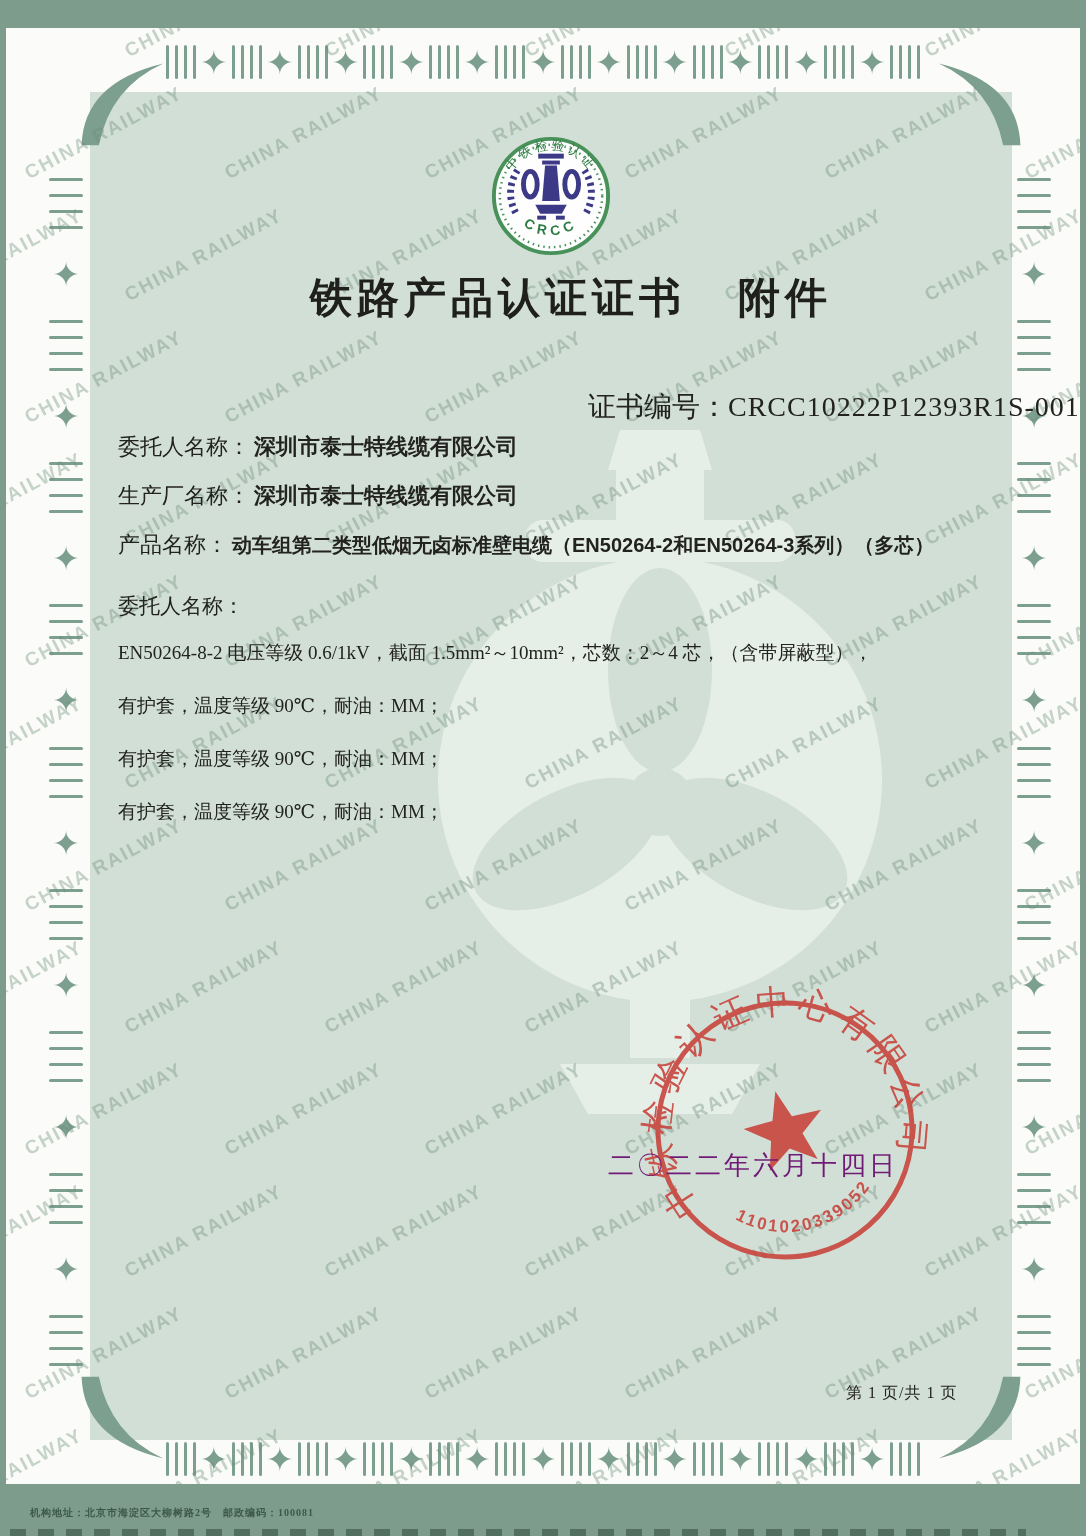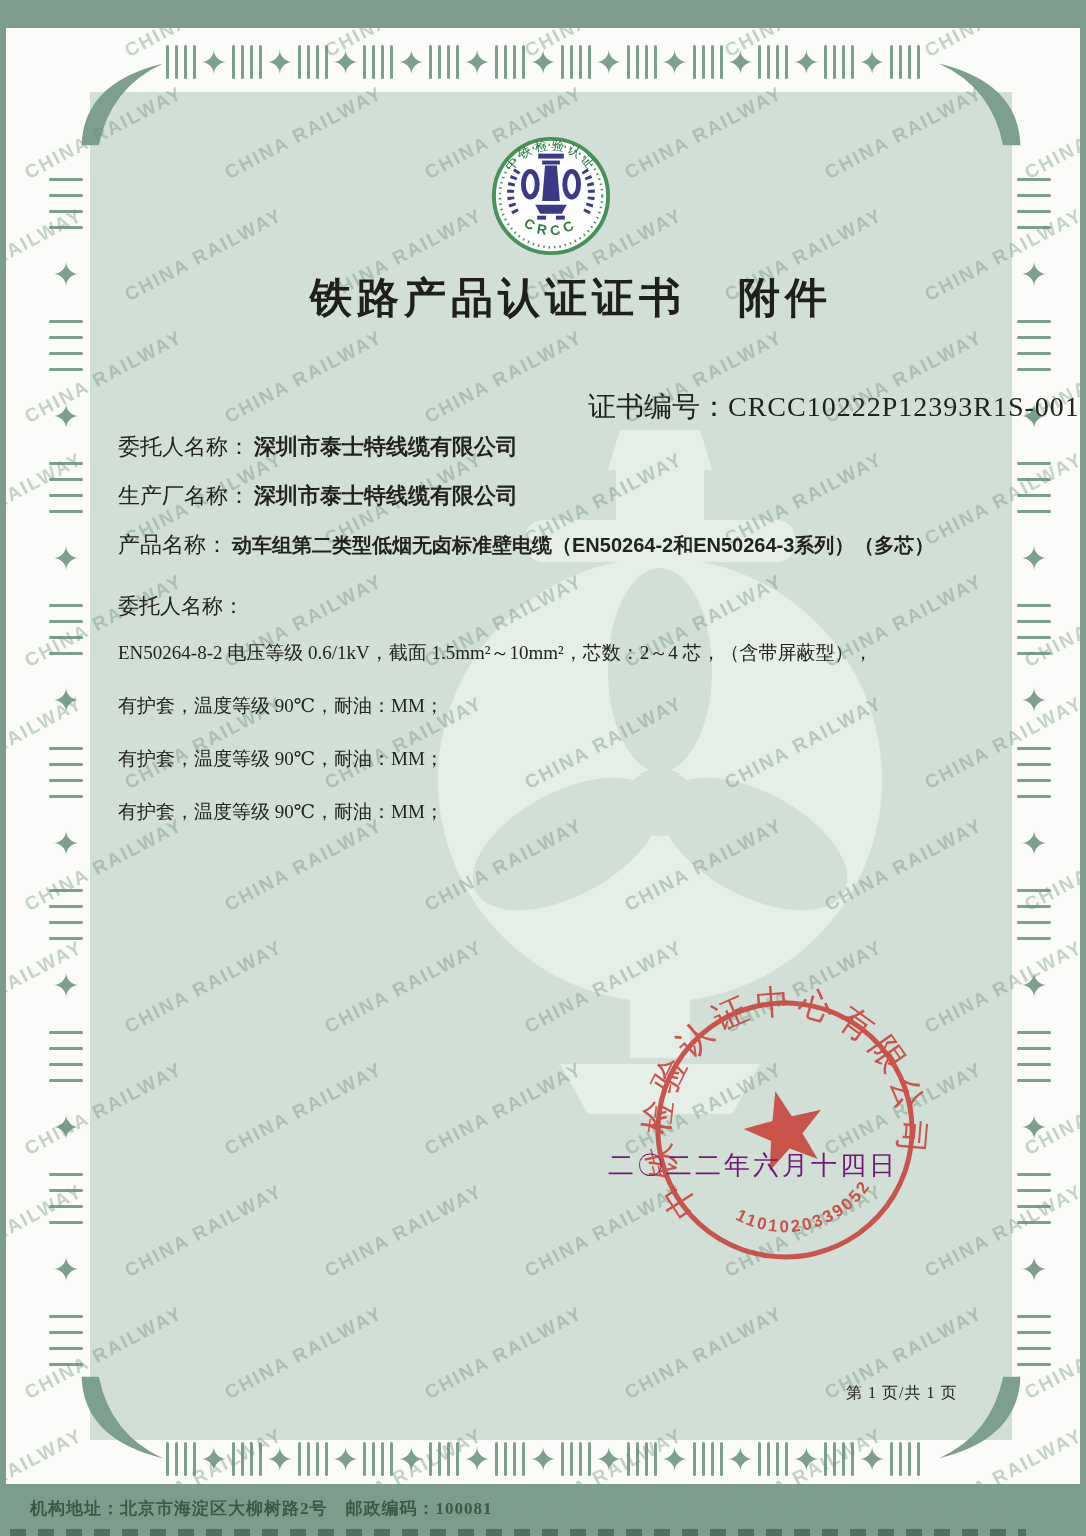--- a/index.html
+++ b/index.html
@@ -65,21 +65,21 @@
   .spec-lines div{height:53px;line-height:53px;white-space:nowrap;}
   
   .stamp{left:545px;top:888px;transform:rotate(-14deg);opacity:.9;}
   .date{left:518px;top:1056px;font-size:26px;letter-spacing:3px;color:#701a75;z-index:4;white-space:nowrap;}
   
   .foot-note{left:28px;top:1290px;font-size:17px;letter-spacing:1px;}
   .page-ind{left:756px;top:1291px;font-size:16px;letter-spacing:1px;}
   
   .address{
     position:absolute;left:30px;bottom:16px;z-index:5;
-    font-size:17px;font-weight:600;letter-spacing:1px;color:#3d5847;white-space:nowrap;
+    font-size:10px;font-weight:600;letter-spacing:1px;color:#3d5847;white-space:nowrap;
   }
   .cutoff-line{
     position:absolute;left:10px;right:60px;bottom:0;height:7px;z-index:5;opacity:.55;
     background:repeating-linear-gradient(90deg,#2e4a3a 0 16px,transparent 16px 28px);
   }
 </style>
 </head>
 <body>
 
 <div class="paper">

